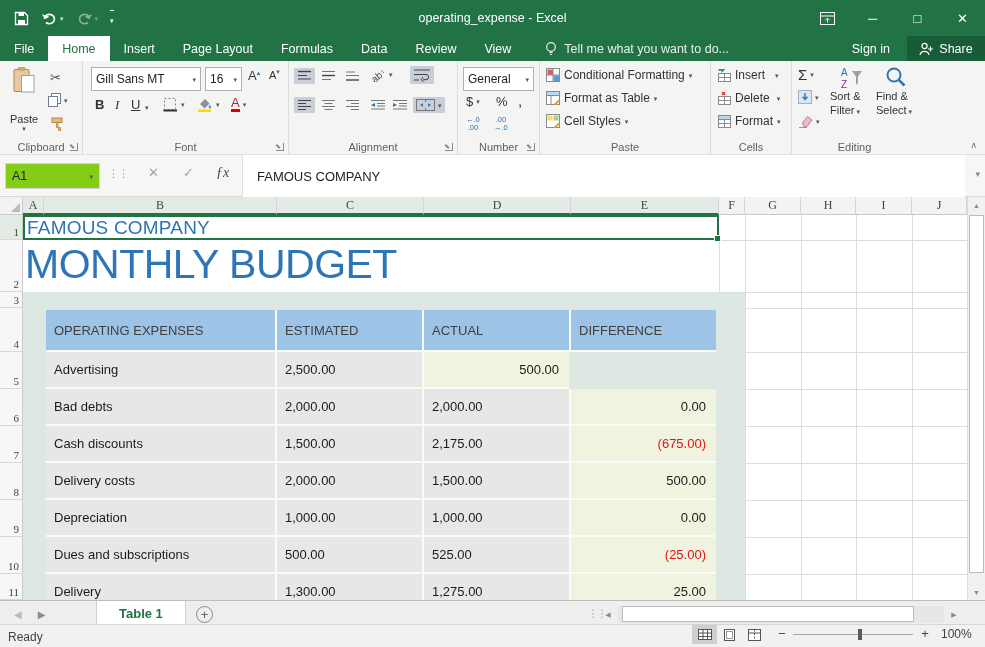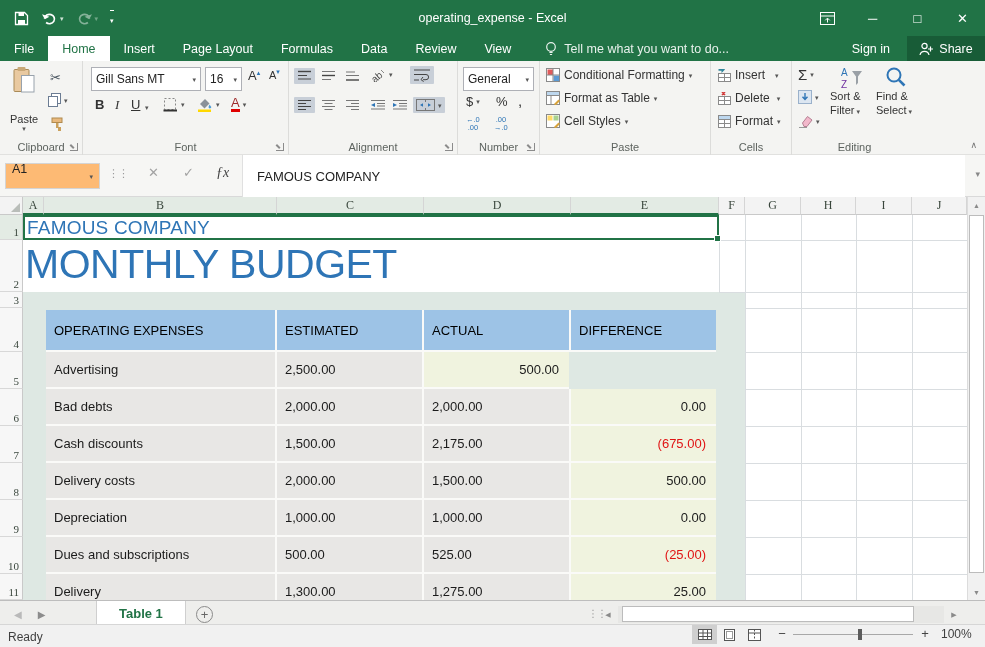--- a/index.html
+++ b/index.html
@@ -37,21 +37,21 @@
   .btxt{font-size:13px;color:#333}
   .active-btn{background:#c8cfd8}
   .icon-btn{display:flex;align-items:center;justify-content:center;padding:2px 3px;border-radius:1px}
   .stack2{font-size:11px;color:#333;white-space:pre-line;text-align:left;line-height:1.25}
   .stack2::after{content:" ▾";font-size:7px;color:#555}
   .ritem{display:flex;align-items:center;gap:4px;font-size:12px;color:#333}
   .tinydec{font-size:7.5px;line-height:1.1;color:#333;white-space:pre-line;text-align:center}
   #ribbon-collapse{position:absolute;right:8px;bottom:4px;color:#777;font-size:9px}
   
   #formulabar{position:absolute;top:155px;left:0;width:985px;height:42px;background:#f6f6f4;border-bottom:1px solid #d9d9d9;display:flex;align-items:center}
-  #namebox{position:absolute;left:5px;top:8px;width:95px;height:25px;background:#fdba74;border:1px solid #d4d4d4;display:flex;align-items:flex-end;padding:12px 6px;font-size:12.5px;color:#222}
+  #namebox{position:absolute;left:5px;top:8px;width:95px;height:25px;background:#84cc16;border:1px solid #d4d4d4;display:flex;align-items:center;padding:12px 6px;font-size:12.5px;color:#222}
   #namebox .dd{margin-left:auto;border-left:1px solid #e4e4e4;padding-left:6px;height:100%;display:flex;align-items:center}
   #fb-grip{position:absolute;left:108px;top:12px;color:#9b9b9b;font-size:11px;letter-spacing:-1px}
   .fb-btn{position:absolute;top:10px;color:#a2a2a2;font-size:13px}
   #fx-btn{color:#444;font-family:"Liberation Serif",serif;font-style:italic;font-size:14px}
   #fb-input{position:absolute;left:242px;top:0;height:42px;right:20px;background:#fff;border-left:1px solid #e0e0e0;display:flex;align-items:center;padding-left:14px;font-size:13px;color:#222}
   #fb-expand{position:absolute;right:5px;top:15px;color:#888;font-size:9px}
   
   #grid{position:absolute;top:197px;left:0;width:985px;height:403px;background:#fff;overflow:hidden}
   #corner{position:absolute;left:0;top:0;width:23px;height:18px;background:#f3f3f3;border-right:1px solid #c9c9c9;border-bottom:1px solid #c9c9c9}
   #corner::after{content:"";position:absolute;right:2px;bottom:2px;border-left:9px solid transparent;border-bottom:9px solid #b9bdb9}
@@ -65,21 +65,21 @@
   #band{position:absolute;left:23px;top:95px;width:722px;height:308px;background:var(--band_green)}
   #sel-border{position:absolute;left:23px;top:18px;width:696px;height:25px;border:2px solid var(--excel_green)}
   #sel-handle{position:absolute;left:714px;top:38px;width:7px;height:7px;background:var(--excel_green);border:1px solid #fff}
   #cell-a1{position:absolute;left:27px;top:20px;font-size:19px;color:var(--title_blue);letter-spacing:.2px;white-space:nowrap}
   #cell-a2{position:absolute;left:25px;top:44px;font-size:41px;line-height:46px;color:var(--title_blue);letter-spacing:-.5px;white-space:nowrap}
   #budget-table{position:absolute;left:46px;top:113px;width:670px;height:290px;overflow:hidden}
   .thead,.trow{display:flex}
   .thead{height:42px}
   .trow{height:37px}
   .tcell{border-bottom:2px solid #fafaf8;display:flex;align-items:center;padding-left:8px;font-size:13px;color:#1b1b1b;overflow:hidden;white-space:nowrap}
-  .thead .tcell{background:var(--table_header_blue);color:#000000;font-size:13px}
+  .thead .tcell{background:var(--table_header_blue);color:#404040;font-size:13px}
   .tcell.c0{width:231px;border-right:2px solid #fafaf8}
   .tcell.c1{width:147px;border-right:2px solid #fafaf8}
   .tcell.c2{width:147px;border-right:2px solid #fafaf8}
   .tcell.c3{width:145px}
   .trow .c0,.trow .c1,.trow .c2{background:var(--row_fill)}
   .trow .c3{background:var(--diff_fill);justify-content:flex-end;padding-right:10px}
   .trow .c3.neg{color:var(--negative_red)}
   
   #vscroll{position:absolute;left:967px;top:0;width:18px;height:403px;background:#f1f1f1;border-left:1px solid #dcdcdc}
   #vscroll .sb-btn{position:absolute;left:0;width:17px;height:16px;display:flex;align-items:center;justify-content:center;color:#8a8a8a;font-size:7px}

